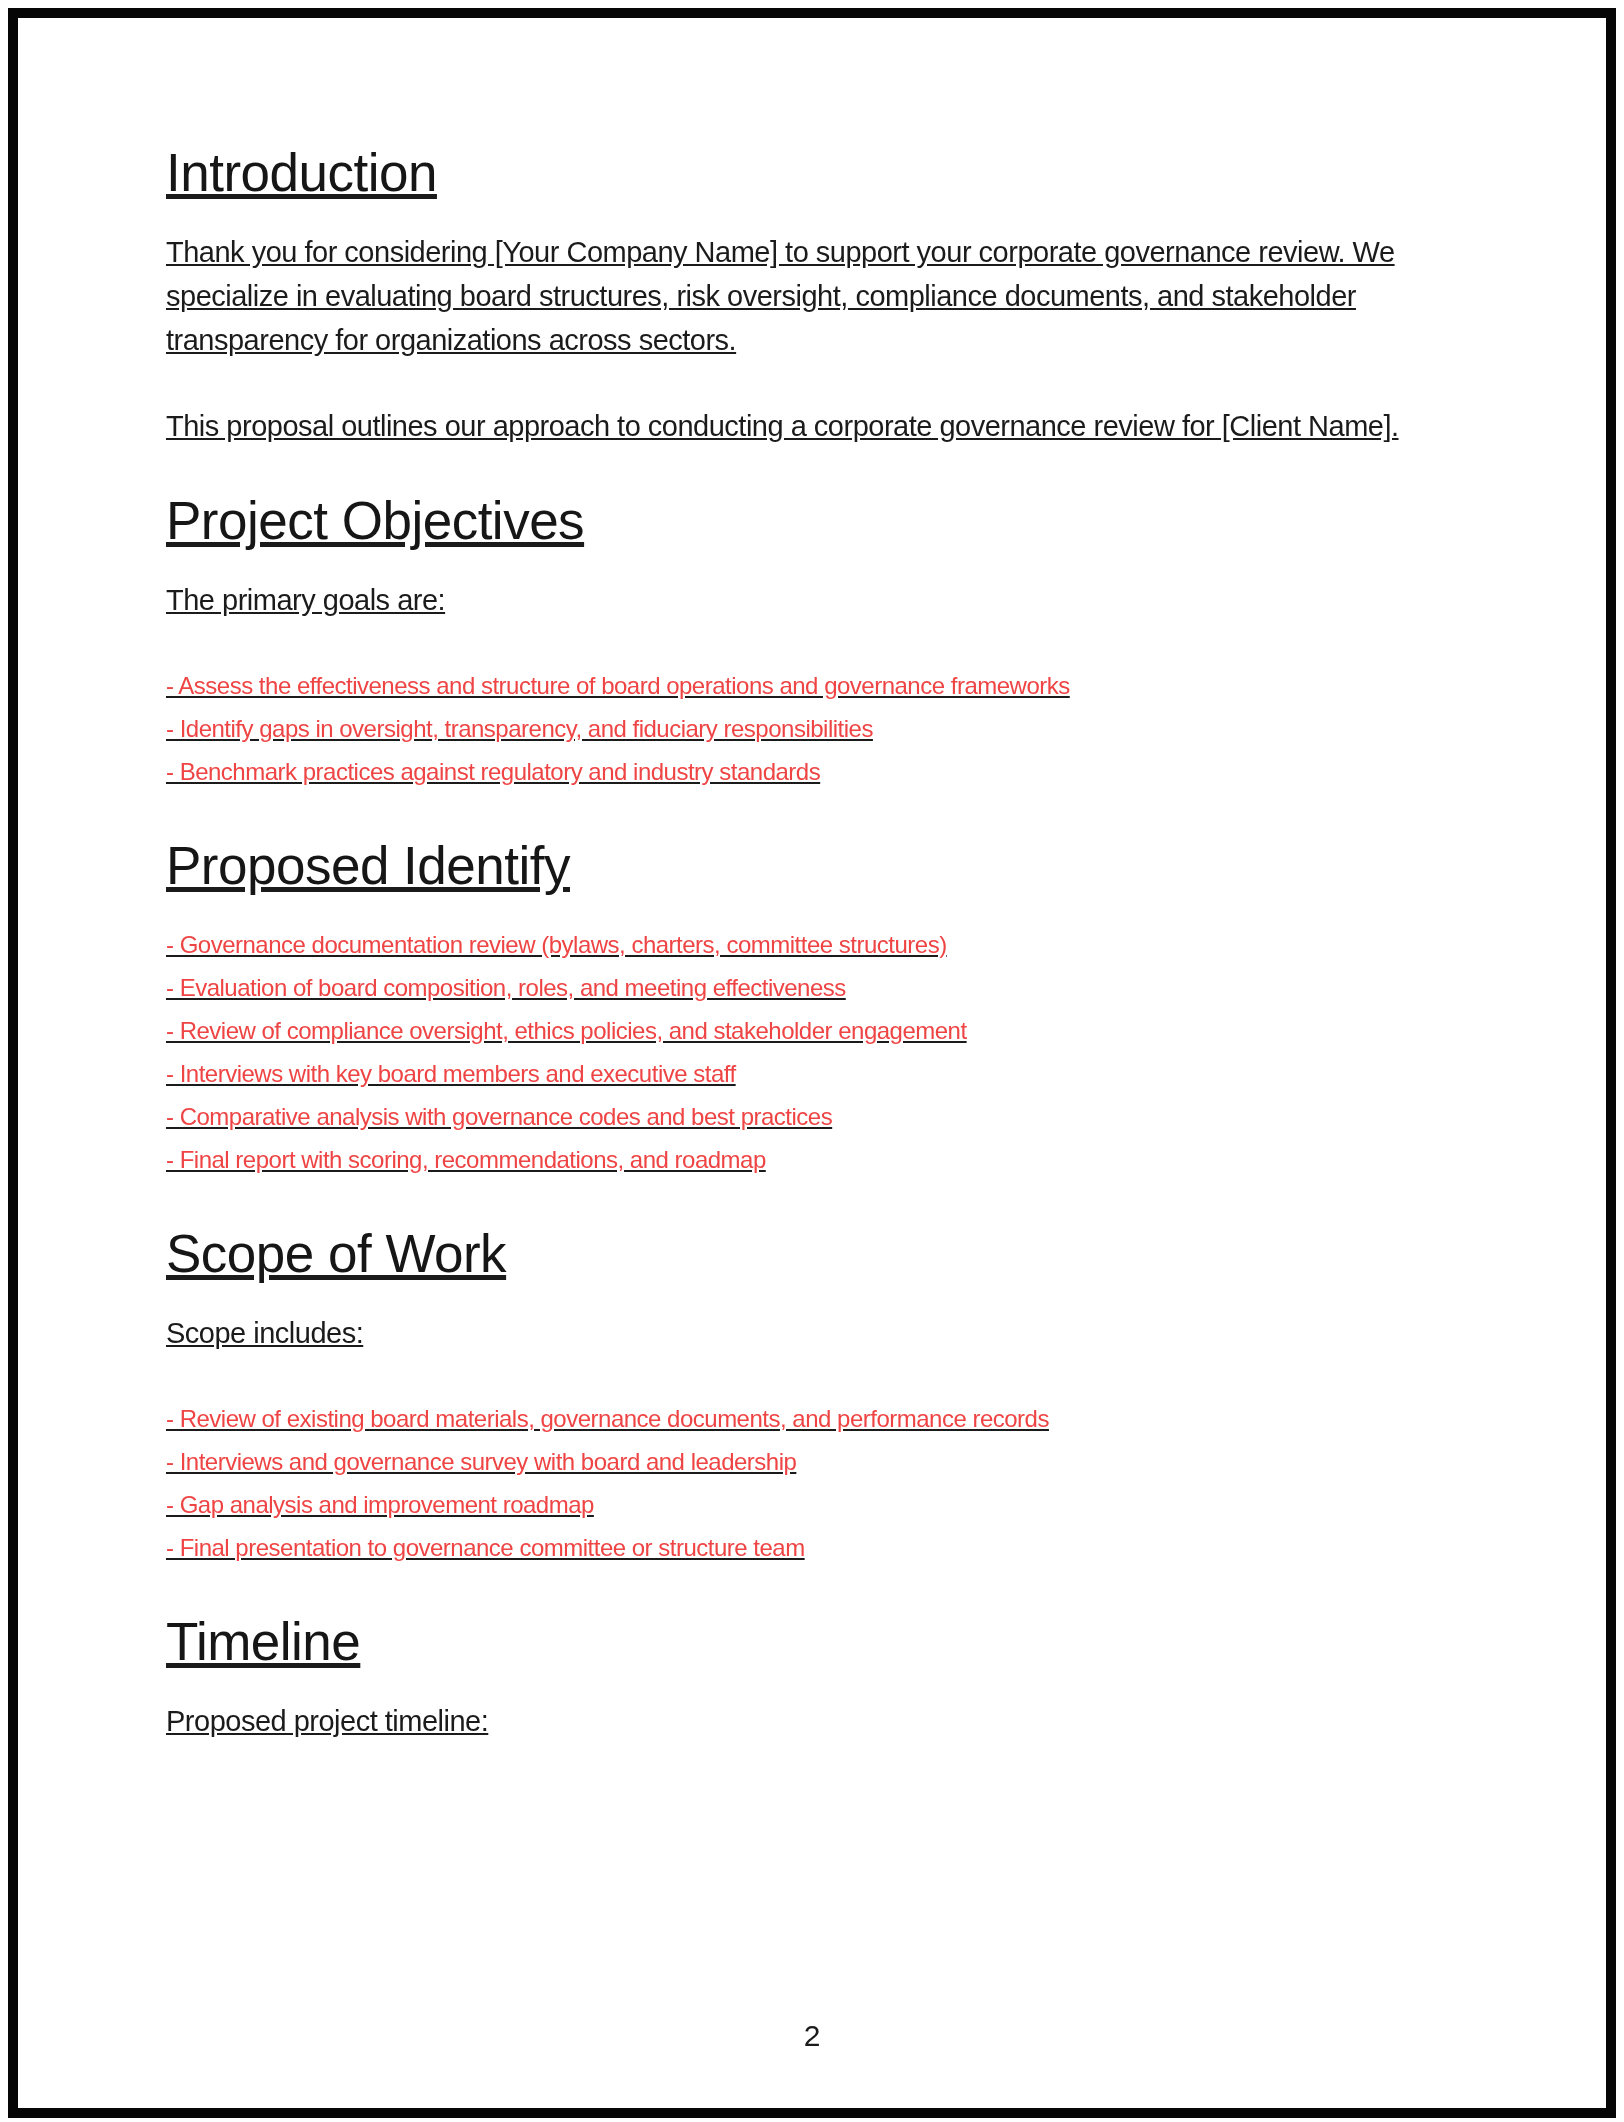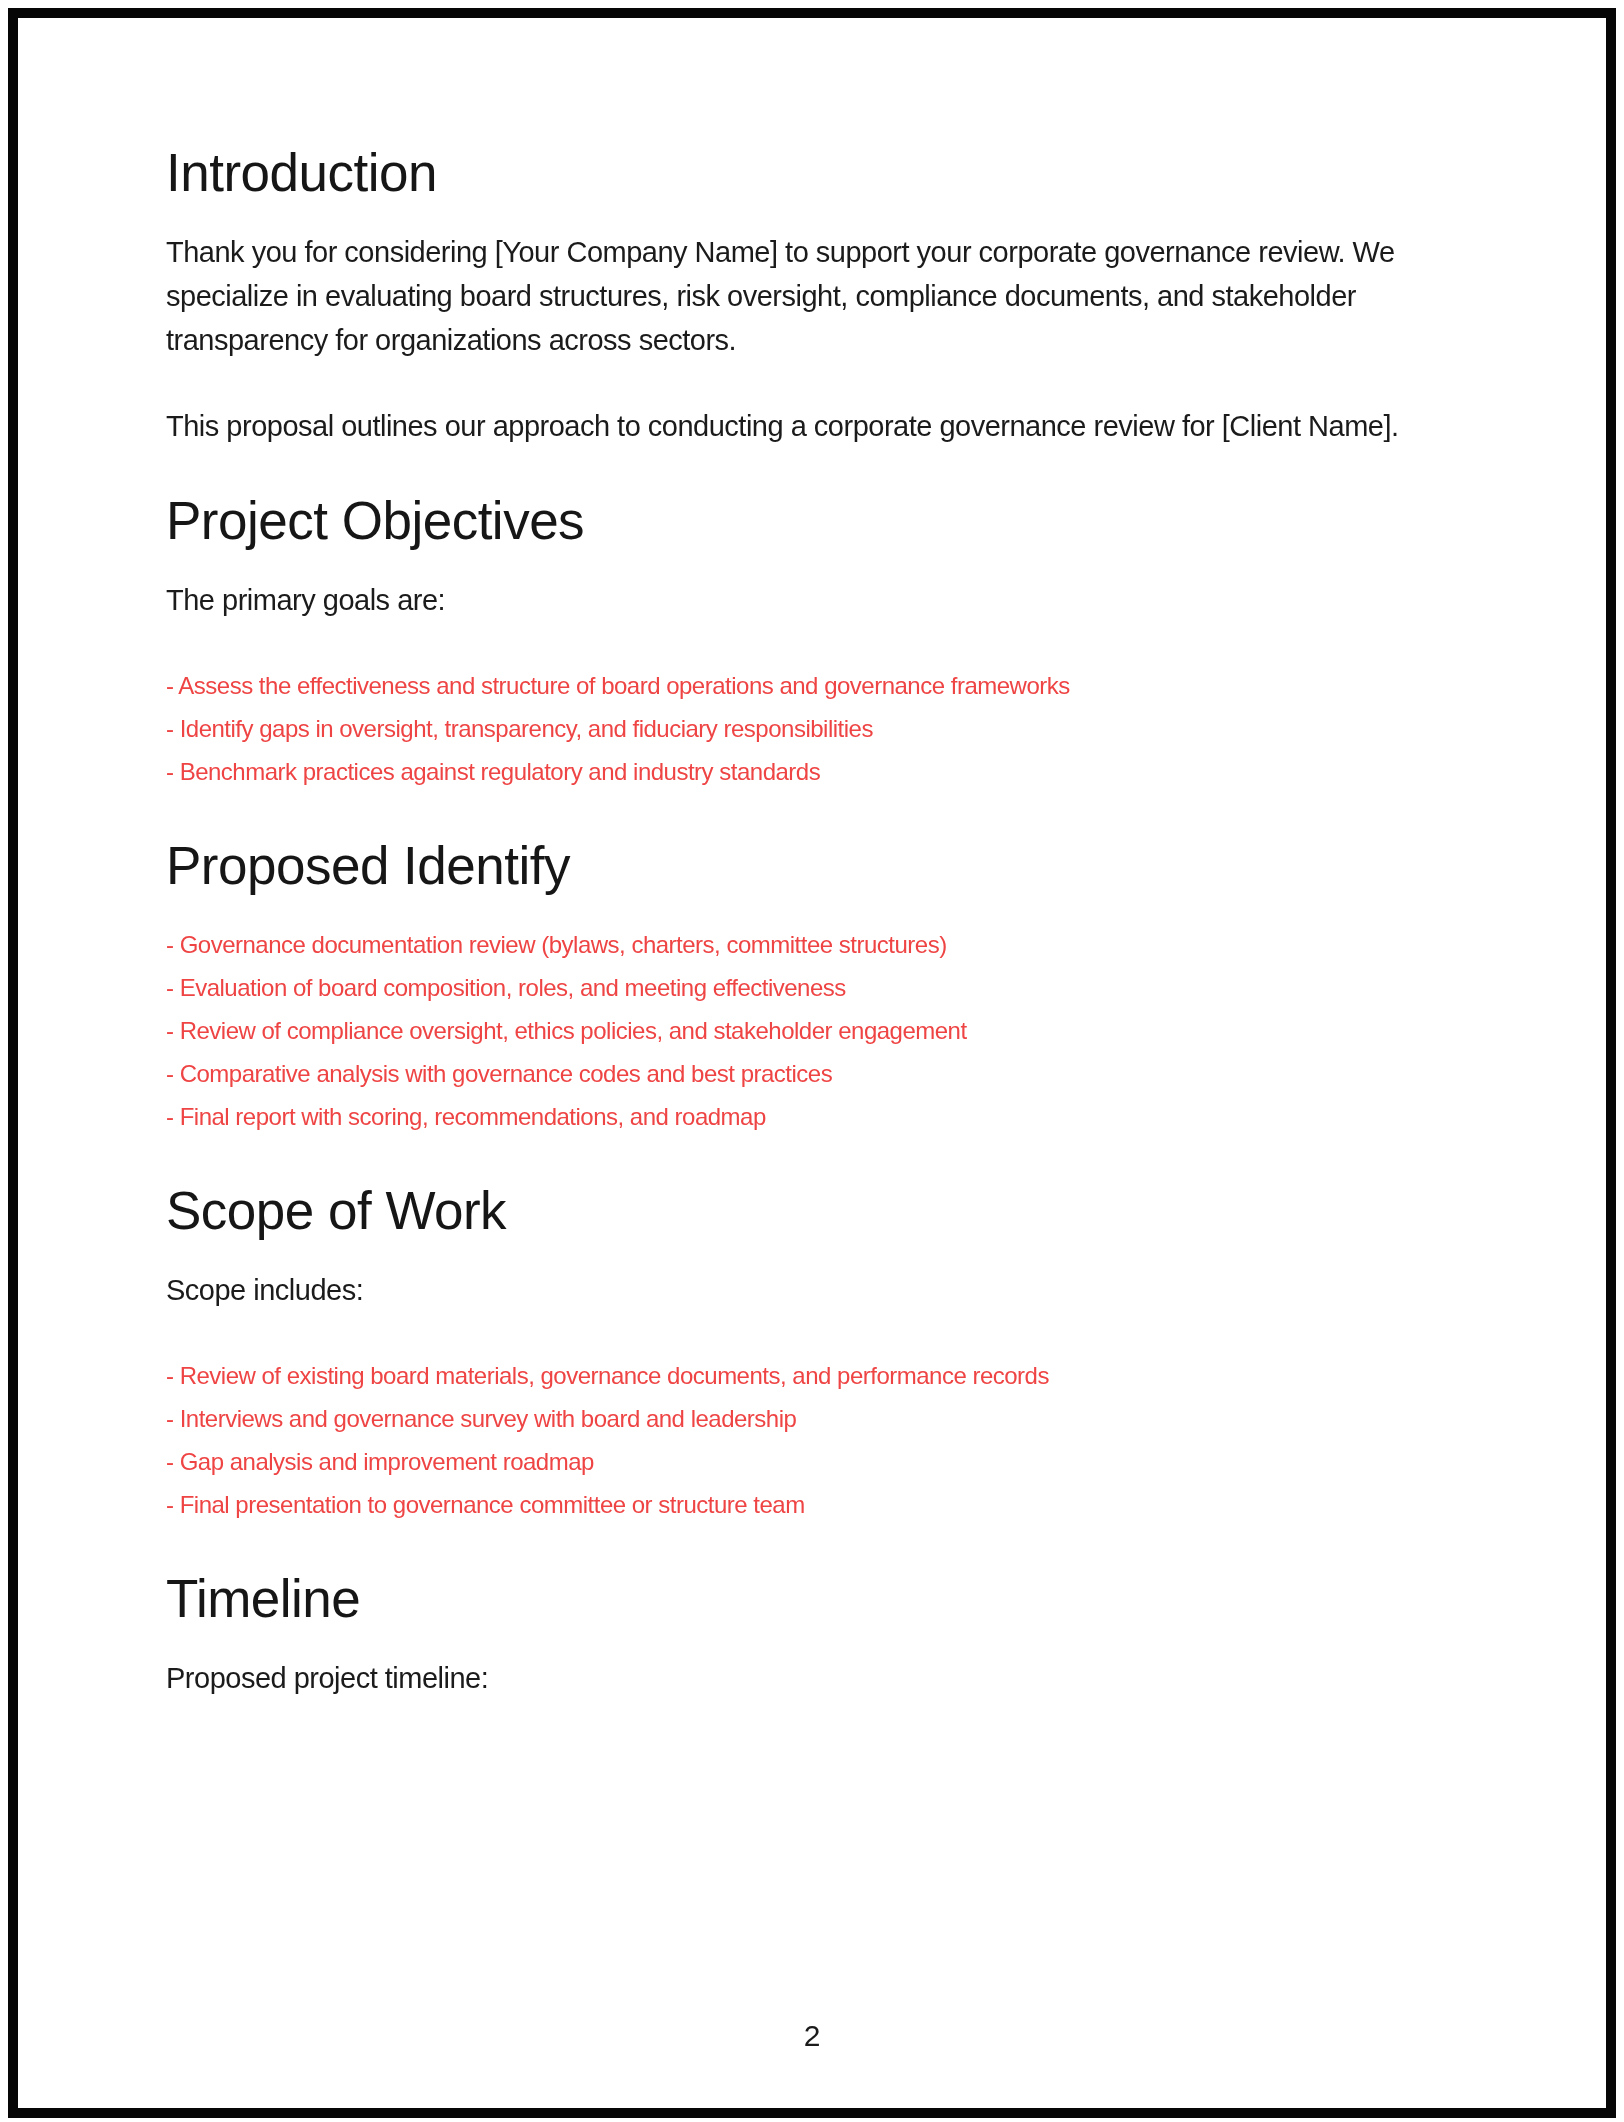--- a/index.html
+++ b/index.html
@@ -20,20 +20,21 @@
     border: 10px solid #060606;
     box-sizing: content-box;
   }
   .content {
     position: relative;
     height: 100%;
     padding: 124px 142px 0 148px;
     box-sizing: border-box;
     color: #1b1b1b;
     overflow: hidden;
+    text-decoration: underline;
   }
   .section-heading {
     font-size: 53px;
     font-weight: 400;
     color: #161616;
     line-height: 62px;
     letter-spacing: -0.5px;
     margin: 18px 0 26px 0;
   }
   .section:first-child .section-heading {
@@ -93,20 +94,21 @@
             <div class="doc-list-item">- Benchmark practices against regulatory and industry standards</div>
           </div>
   </div>
 
   <div class="section">
     <div class="section-heading">Proposed Identify</div>
     <div class="doc-list">
             <div class="doc-list-item">- Governance documentation review (bylaws, charters, committee structures)</div>
             <div class="doc-list-item">- Evaluation of board composition, roles, and meeting effectiveness</div>
             <div class="doc-list-item">- Review of compliance oversight, ethics policies, and stakeholder engagement</div>
+            <div class="doc-list-item">- Interviews with key board members and executive staff</div>
             <div class="doc-list-item">- Comparative analysis with governance codes and best practices</div>
             <div class="doc-list-item">- Final report with scoring, recommendations, and roadmap</div>
           </div>
   </div>
 
   <div class="section">
     <div class="section-heading">Scope of Work</div>
     <div class="doc-paragraphs">
             <div class="doc-paragraph">Scope includes:</div>
           </div>

